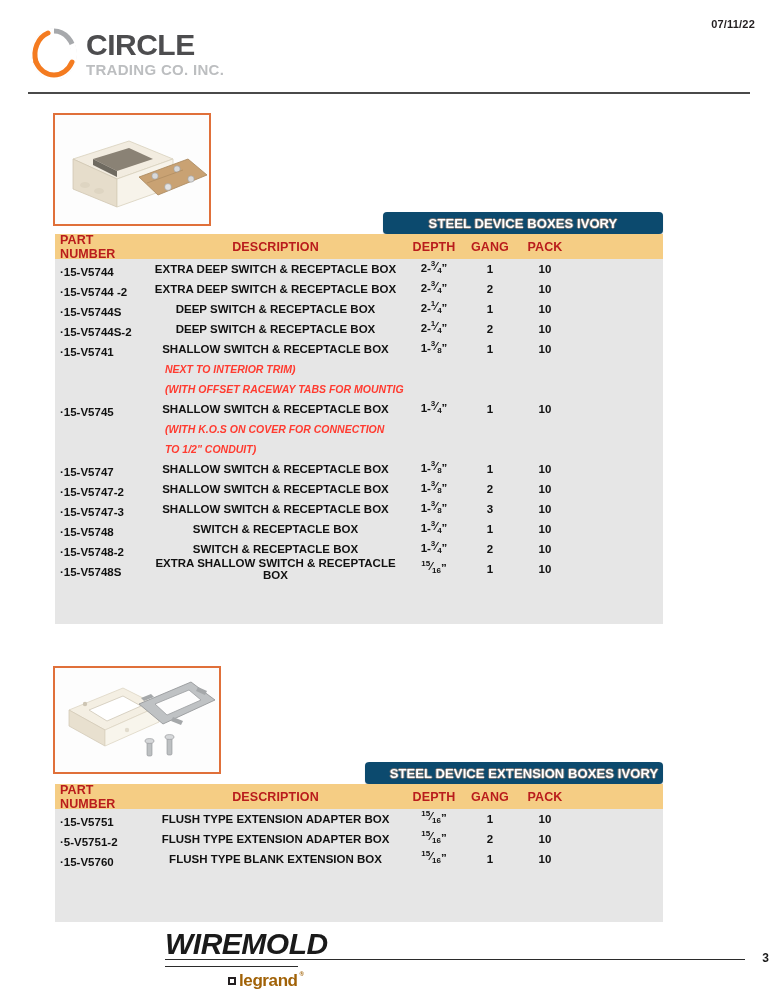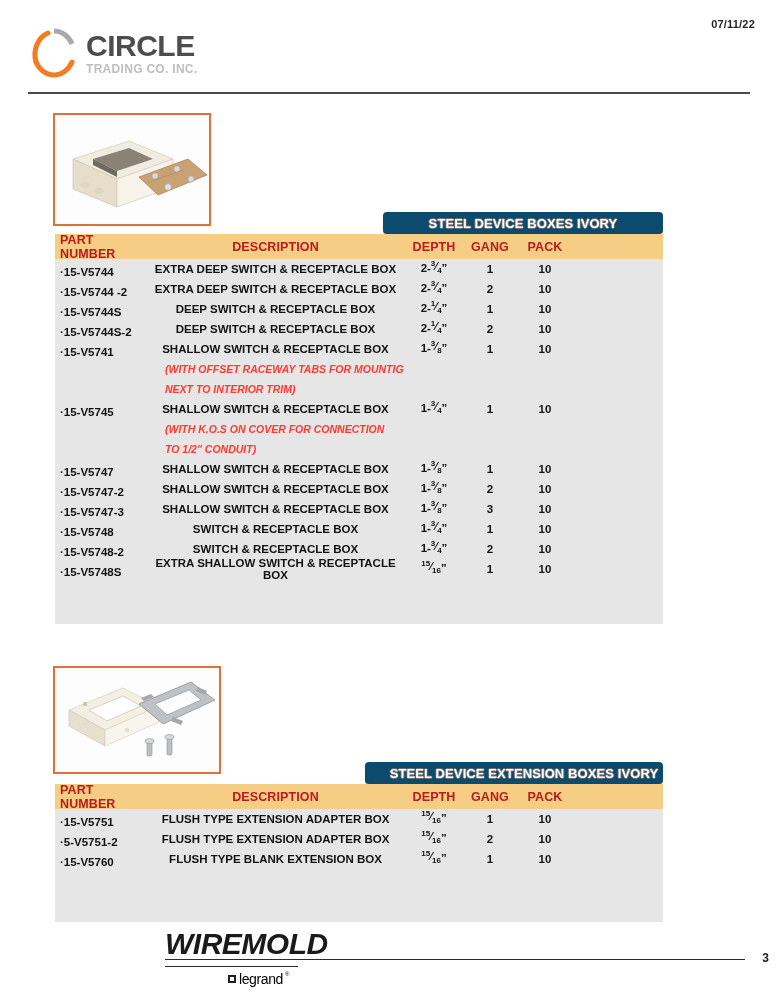--- a/index.html
+++ b/index.html
@@ -25,21 +25,21 @@
     display:flex; align-items:center; gap:6px;
   }
   .logo-mark { width:52px; height:52px; position:relative; flex:0 0 auto; }
   .brand-words { display:flex; flex-direction:column; line-height:1; padding-bottom:2px; }
   .brand-name {
     font-size:30px; font-weight:700; color:#4d4d4f;
     letter-spacing:-0.5px; line-height:1;
     position:relative;
   }
   .brand-sub {
-    font-size:12px; font-weight:700; color:#bcbec0;
+    font-size:15px; font-weight:700; color:#bcbec0;
     letter-spacing:0.3px; margin-top:2px;
   }
   .header-rule {
     position:absolute; left:28px; top:92px; width:722px;
     border-top:2px solid #4a4a4a;
   }
 
   
   .photo-frame {
     position:absolute; border:2px solid #e0703a;
@@ -141,21 +141,21 @@
   }
   .legrand-sq {
     width:8px; height:8px; background:#231f20;
     position:relative;
   }
   .legrand-sq::after{
     content:""; position:absolute; left:2px; top:2px;
     width:4px; height:4px; background:#ffffff;
   }
   .legrand-word {
-    font-size:14px; font-weight:400; color:#000000;
+    font-size:17px; font-weight:700; color:#a16207;
     letter-spacing:-0.4px; position:relative;
   }
   .legrand-word::after{
     content:"\00ae"; font-size:6px; position:absolute;
     top:0; right:-6px;
   }
   .page-num {
     position:absolute; right:8px; top:24px;
     font-size:12px; font-weight:700; color:#1a1a1a;
   }
@@ -247,24 +247,24 @@
         <span class="c-pack">10</span>
       </div>
       <div class="row">
         <span class="c-part">·15-V5741</span>
         <span class="c-desc">SHALLOW SWITCH &amp; RECEPTACLE BOX</span>
         <span class="c-depth"><span class="depth-cell">1-<span class="frac"><span class="num">3</span><span class="sl">⁄</span><span class="den">8</span></span>”</span></span>
         <span class="c-gang">1</span>
         <span class="c-pack">10</span>
       </div>
       <div class="row note-row">
+        <span class="note">NEXT TO INTERIOR TRIM)</span>
+      </div>
+      <div class="row note-row">
         <span class="note">(WITH OFFSET RACEWAY TABS FOR MOUNTIG</span>
-      </div>
-      <div class="row note-row">
-        <span class="note">NEXT TO INTERIOR TRIM)</span>
       </div>
       <div class="row">
         <span class="c-part">·15-V5745</span>
         <span class="c-desc">SHALLOW SWITCH &amp; RECEPTACLE BOX</span>
         <span class="c-depth"><span class="depth-cell">1-<span class="frac"><span class="num">3</span><span class="sl">⁄</span><span class="den">4</span></span>”</span></span>
         <span class="c-gang">1</span>
         <span class="c-pack">10</span>
       </div>
       <div class="row note-row">
         <span class="note">(WITH K.O.S  ON COVER FOR CONNECTION</span>

